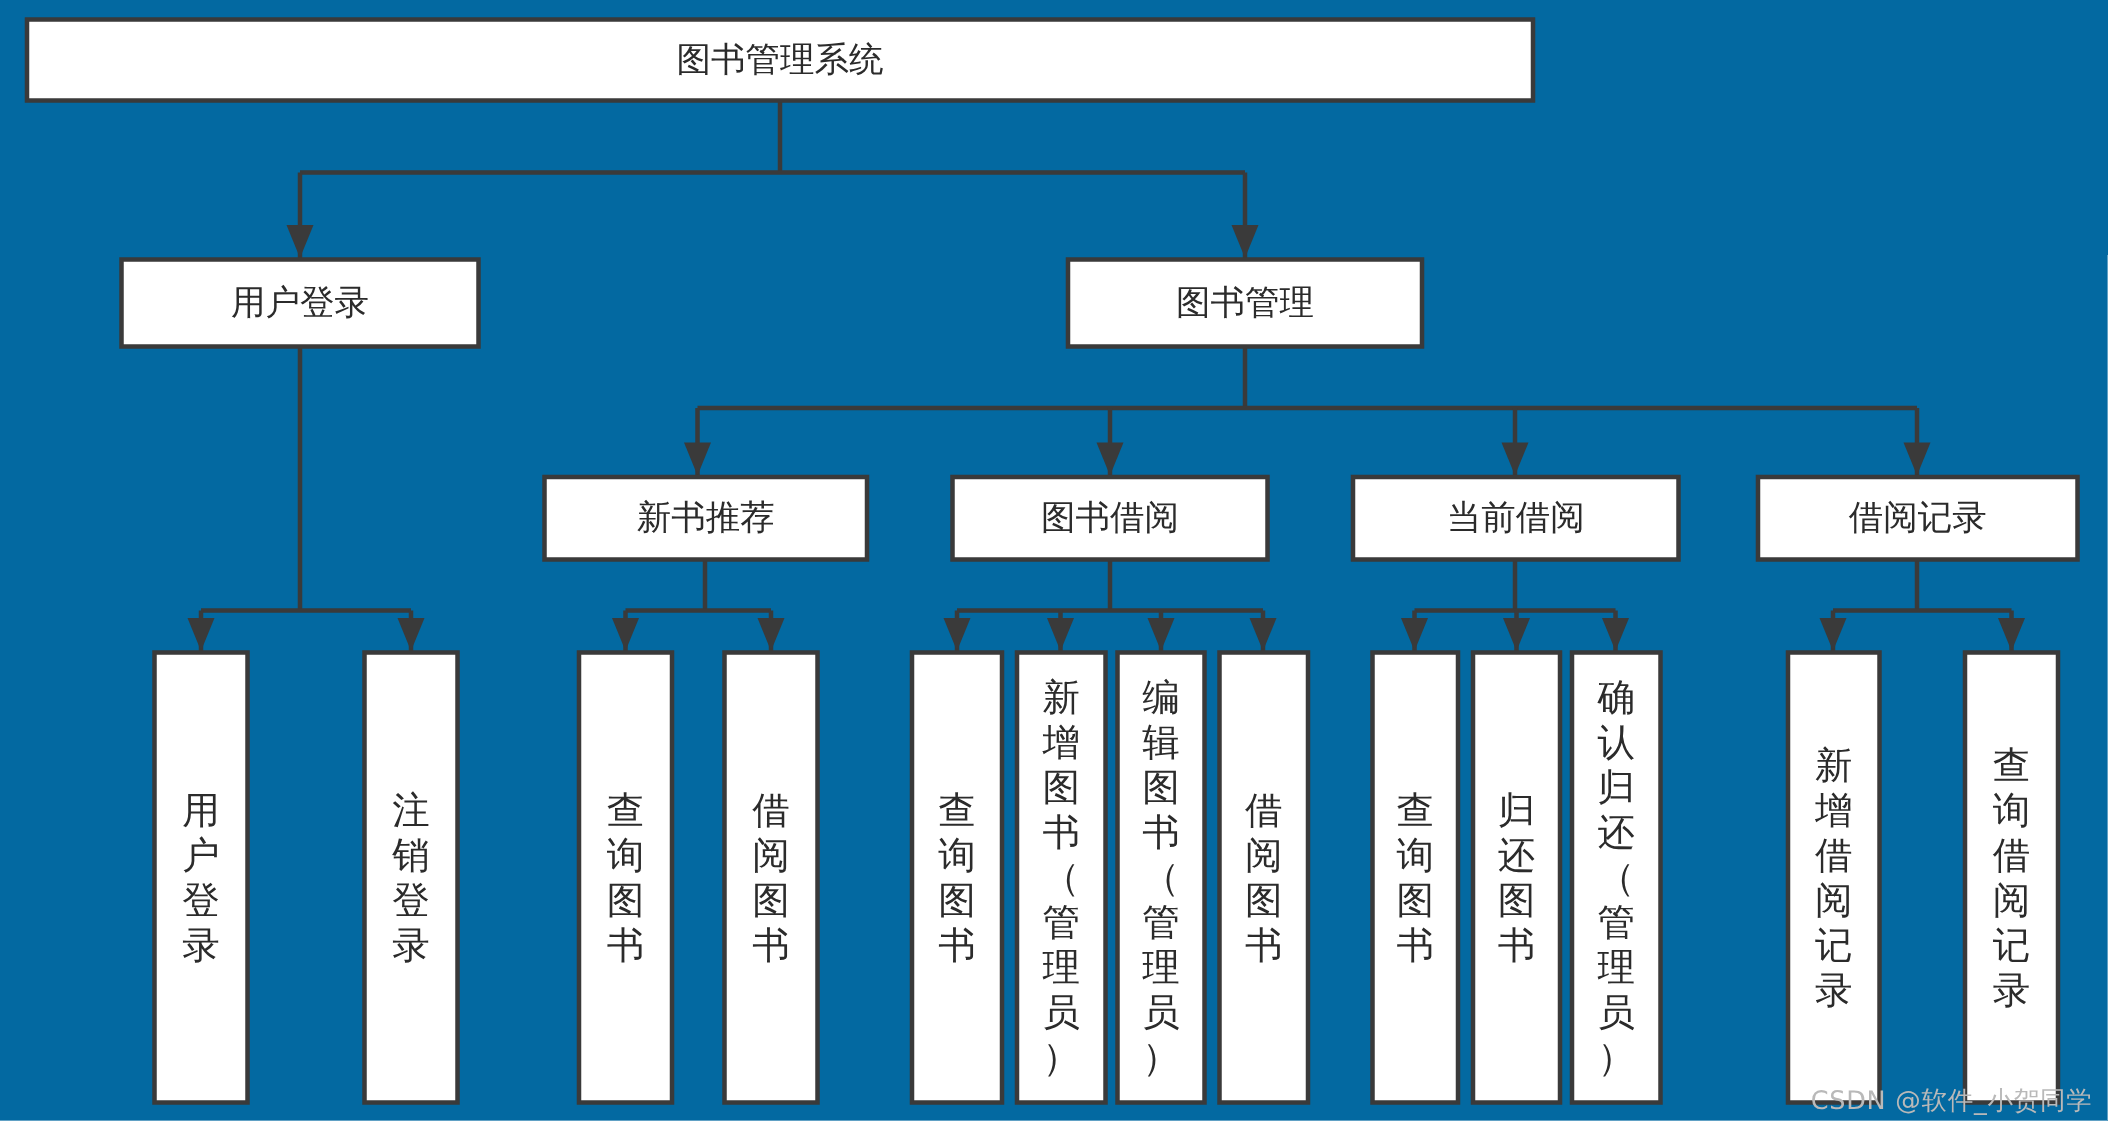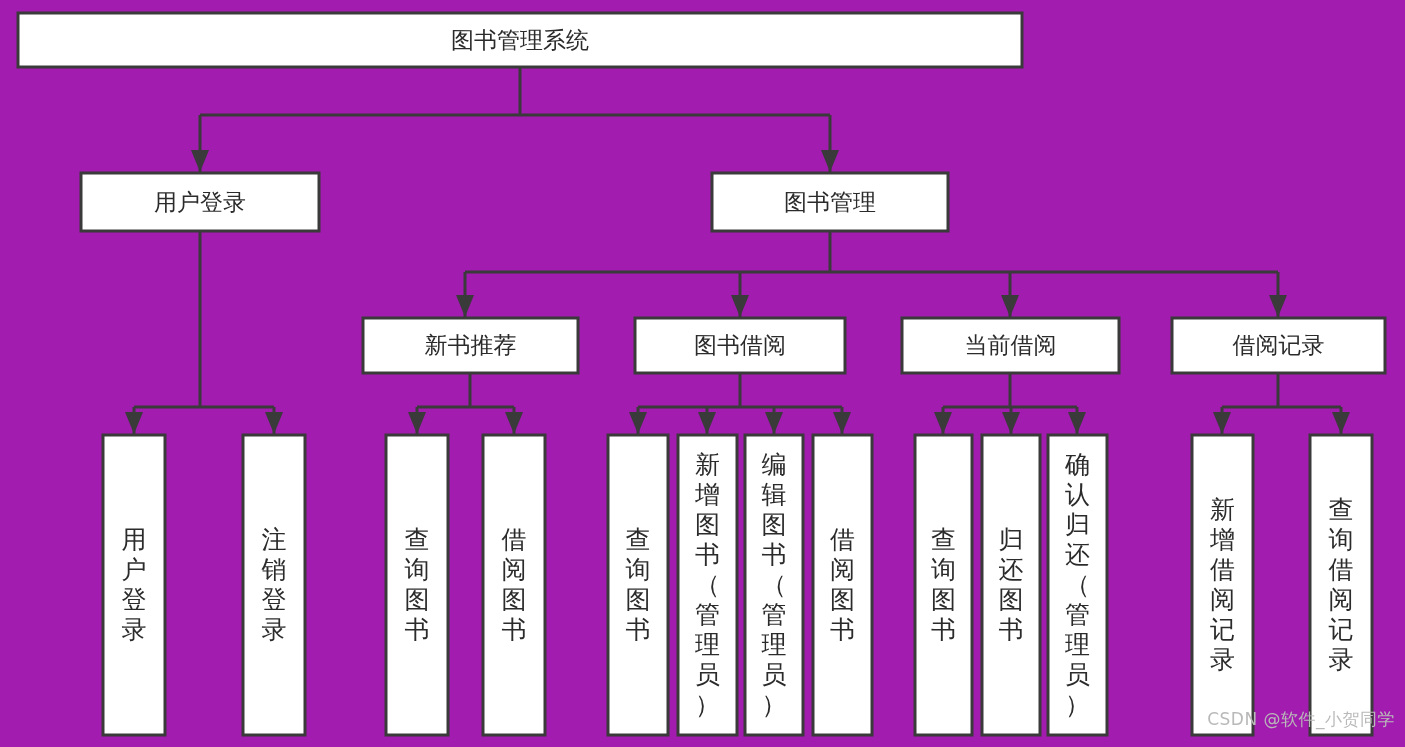--- a/index.html
+++ b/index.html
@@ -11,21 +11,21 @@
   body {
     width: 1405px;
     height: 747px;
     overflow: hidden;
     font-family: "DejaVu Sans", "Liberation Sans", sans-serif;
   }
   #diagram-root {
     position: relative;
     width: 1405px;
     height: 747px;
-    background: #a21caf;
+    background: #0369a1;
   }
   svg.diagram-canvas {
     display: block;
     width: 1405px;
     height: 747px;
   }
   .node-box {
     fill: #ffffff;
     stroke: #3a3a3a;
     stroke-width: 3;
@@ -49,21 +49,21 @@
   }
   .node-label-v {
     fill: #2b2b2b;
     font-family: "DejaVu Sans", "Liberation Sans", sans-serif;
     font-size: 25px;
     text-anchor: middle;
   }
   .watermark-text {
     position: absolute;
     right: 10px;
-    bottom: 16px;
+    bottom: 2px;
     color: #b9b9b9;
     font-size: 17px;
     font-family: "DejaVu Sans", "Liberation Sans", sans-serif;
     letter-spacing: 0.5px;
     white-space: nowrap;
     pointer-events: none;
   }
 </style>
 </head>
 <body>

